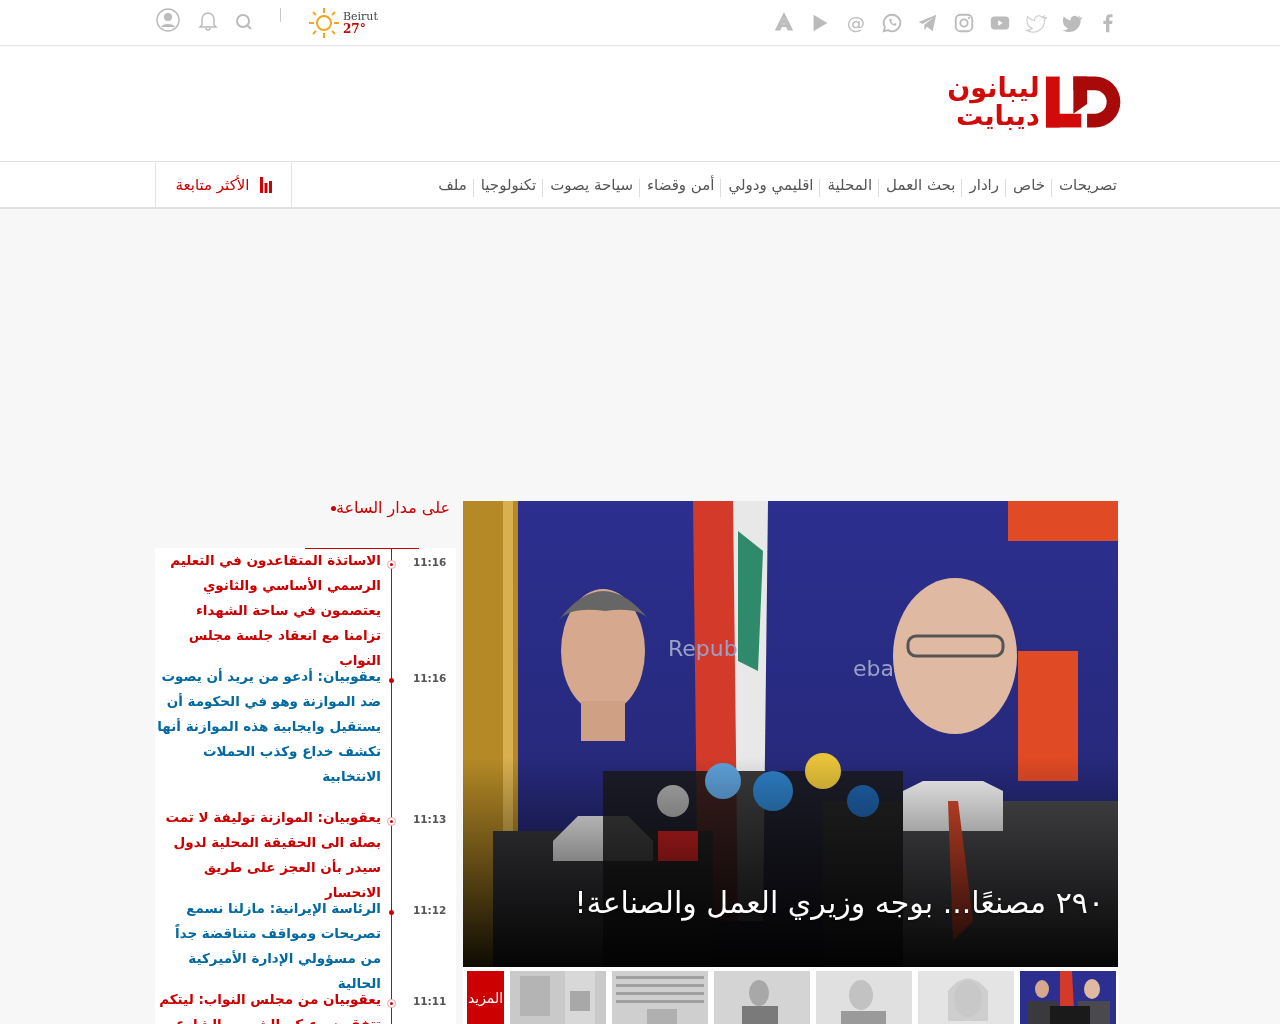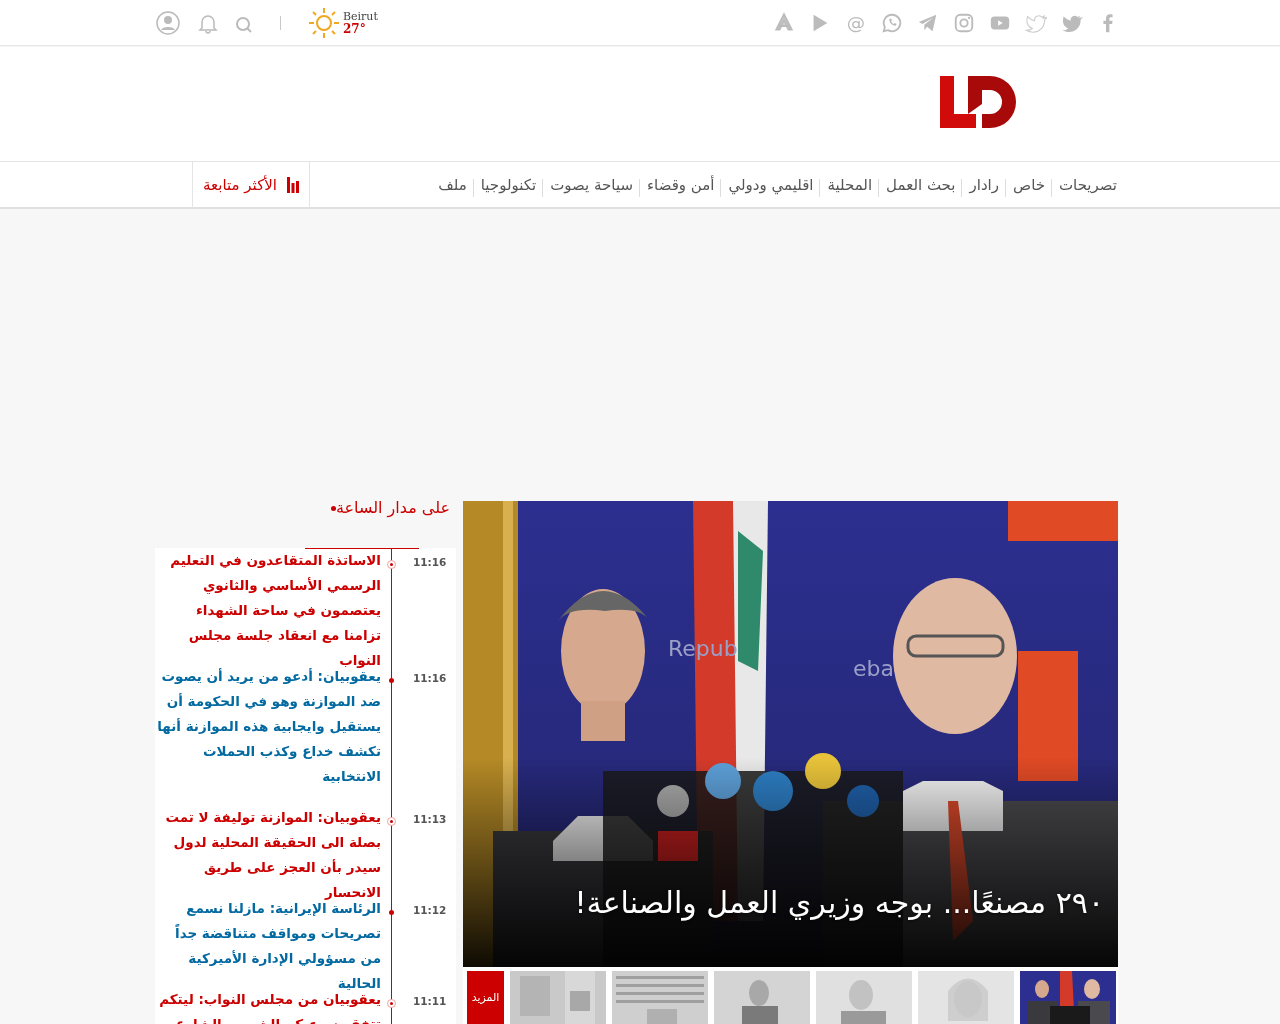--- a/index.html
+++ b/index.html
@@ -1,21 +1,21 @@
 <!DOCTYPE html>
 <html><head>
 <meta charset="utf-8">
 <style>
   * { box-sizing: border-box; margin: 0; padding: 0; }
   html, body { width: 1280px; height: 1024px; overflow: hidden; }
   body { background: #f7f7f7; font-family: "DejaVu Sans", sans-serif; color: #333; position: relative; }
 
   
   .topbar { position: absolute; top: 0; left: 0; width: 1280px; height: 46px; background: #fff; border-bottom: 1px solid #e6e6e6; }
-  .top-left { position: absolute; left: 156px; top: 8px; height: 30px; display: flex; align-items: center; }
+  .top-left { position: absolute; left: 156px; top: 8px; height: 30px; display: flex; }
   .top-icon { width: 24px; height: 24px; display: flex; align-items: center; justify-content: center; cursor: pointer; }
   .top-icon svg { width: 24px; height: 24px; }
   .sep { width: 1px; height: 14px; background: #c8c8c8; margin: 0 26px 0 24px; }
   .weather { display: flex; align-items: center; }
   .weather svg { width: 34px; height: 34px; }
   .weather-text { margin-left: 2px; line-height: 13px; font-family: "DejaVu Serif", serif; }
   .weather-city { font-size: 11px; color: #444; }
   .weather-temp { font-size: 12px; color: #cc0000; font-weight: bold; }
 
   .social { position: absolute; right: 160px; top: 8px; height: 30px; display: flex; align-items: center; gap: 12px; direction: ltr; }
@@ -27,21 +27,21 @@
   .logo { position: absolute; left: 934px; top: 26px; width: 192px; height: 58px; display: flex; align-items: center; direction: ltr; }
   .logo-text { direction: rtl; font-family: "DejaVu Sans", sans-serif; font-weight: bold; color: #d10a0a; font-size: 27px; line-height: 28px; text-align: right; width: 108px; letter-spacing: -1px; }
   .logo-mark { margin-left: 4px; width: 84px; height: 56px; }
 
   
   .nav { position: absolute; top: 161px; left: 0; width: 1280px; height: 48px; background: #fff; border-top: 1px solid #e4e4e4; border-bottom: 2px solid #e0e0e0; }
   .nav-items { position: absolute; right: 163px; top: 0; height: 46px; display: flex; flex-direction: row-reverse; align-items: center; }
   .nav-item { font-size: 15px; color: #555; padding: 0 7px; cursor: pointer; white-space: nowrap; position: relative; }
   .nav-item + .nav-item::after { content: ""; position: absolute; right: 0; top: 3px; width: 1px; height: 18px; background: #ddd; }
   .nav-item:first-child { padding-right: 0; }
-  .most-followed { position: absolute; left: 155px; top: 0; width: 118px; height: 46px; border-left: 1px solid #e4e4e4; border-right: 1px solid #e4e4e4; display: flex; align-items: center; justify-content: center; gap: 10px; direction: rtl; cursor: pointer; margin-left: 37px; }
+  .most-followed { position: absolute; left: 155px; top: 0; width: 137px; height: 46px; border-left: 1px solid #e4e4e4; border-right: 1px solid #e4e4e4; display: flex; align-items: center; justify-content: center; gap: 10px; direction: rtl; cursor: pointer; }
   .most-followed-label { color: #cc0000; font-size: 15px; }
   .most-followed svg { width: 12px; height: 16px; }
 
   
 
   
   .sidebar-title { position: absolute; left: 290px; top: 498px; width: 160px; text-align: right; direction: rtl; font-size: 16px; color: #cc0000; }
   .sidebar-title .dot { display: inline-block; width: 5px; height: 5px; background: #cc0000; border-radius: 50%; margin-left: 16px; vertical-align: middle; }
   .timeline { position: absolute; left: 155px; top: 548px; width: 301px; height: 476px; background: #fff; overflow: hidden; font-weight: bold; }
   .timeline-top-line { position: absolute; left: 150px; top: 0; width: 114px; height: 1px; background: #cc0000; }
@@ -56,21 +56,21 @@
   .news-dot.ring::after { content: ""; position: absolute; left: 2px; top: 2px; width: 3px; height: 3px; border-radius: 50%; background: #cc0000; }
   .news-dot.solid::after { content: ""; position: absolute; left: 2px; top: 2px; width: 5px; height: 5px; border-radius: 50%; background: #cc0000; }
 
   
   .hero { position: absolute; left: 463px; top: 501px; width: 655px; height: 466px; overflow: hidden; background: #2b2e8a; cursor: pointer; padding-left: 23px; }
   .hero-art { position: absolute; left: 0; top: 0; width: 655px; height: 466px; }
   .hero-title { position: absolute; right: 14px; top: 384px; direction: rtl; color: #fff; font-size: 30px; white-space: nowrap; text-shadow: 0 1px 3px rgba(0,0,0,0.6); }
 
   
   .thumbs { position: absolute; left: 463px; top: 967px; width: 655px; height: 57px; background: #fff; }
-  .more-btn { position: absolute; left: 4px; top: 4px; width: 37px; height: 53px; background: #cc0000; color: #fff; font-size: 11px; display: flex; align-items: center; justify-content: center; cursor: pointer; direction: rtl; }
+  .more-btn { position: absolute; left: 4px; top: 4px; width: 37px; height: 53px; background: #cc0000; color: #fff; font-size: 14px; display: flex; align-items: center; justify-content: center; cursor: pointer; direction: rtl; }
   .thumb { position: absolute; top: 4px; width: 96px; height: 53px; overflow: hidden; cursor: pointer; }
 </style>
 </head>
 <body>
 
 <div class="topbar">
   <div class="top-left">
     <div class="top-icon">
       <svg viewBox="0 0 24 24">
           <circle cx="12" cy="12" r="11" fill="none" stroke="#bbb" stroke-width="1.5"></circle>
@@ -165,20 +165,24 @@
     <div class="social-icon">
       <svg viewBox="0 0 24 24">
           <path d="M13.5 22v-9h3l.5-3.5h-3.5V7.5c0-1 .3-1.7 1.8-1.7H17V2.7c-.3 0-1.4-.2-2.7-.2-2.7 0-4.5 1.6-4.5 4.6v2.4H7V13h2.8v9z" fill="#bbb"></path>
         </svg>
     </div>
   </div>
 </div>
 
 <div class="header">
   <div class="logo">
+    <div class="logo-text">
+      <div>ليبانون</div>
+      <div>ديبايت</div>
+    </div>
     <svg class="logo-mark" viewBox="0 0 84 56">
       <rect x="2" y="2" width="14" height="52" fill="#d10a0a"></rect>
       <rect x="2" y="40" width="36" height="14" fill="#d10a0a"></rect>
       <path d="M30 2h22a26 26 0 0 1 0 52H44V40h8a12 12 0 0 0 0-24H44v14L30 40z" fill="#a80a0a"></path>
       <path d="M30 2h14v14h-14z" fill="#a80a0a"></path>
     </svg>
   </div>
 </div>
 
 <div class="nav">

